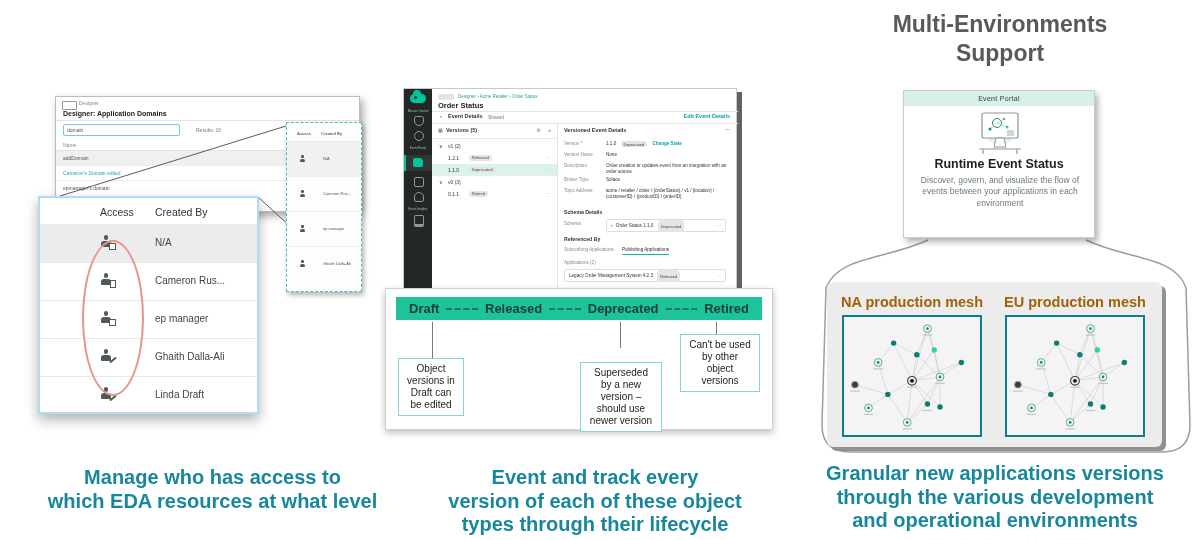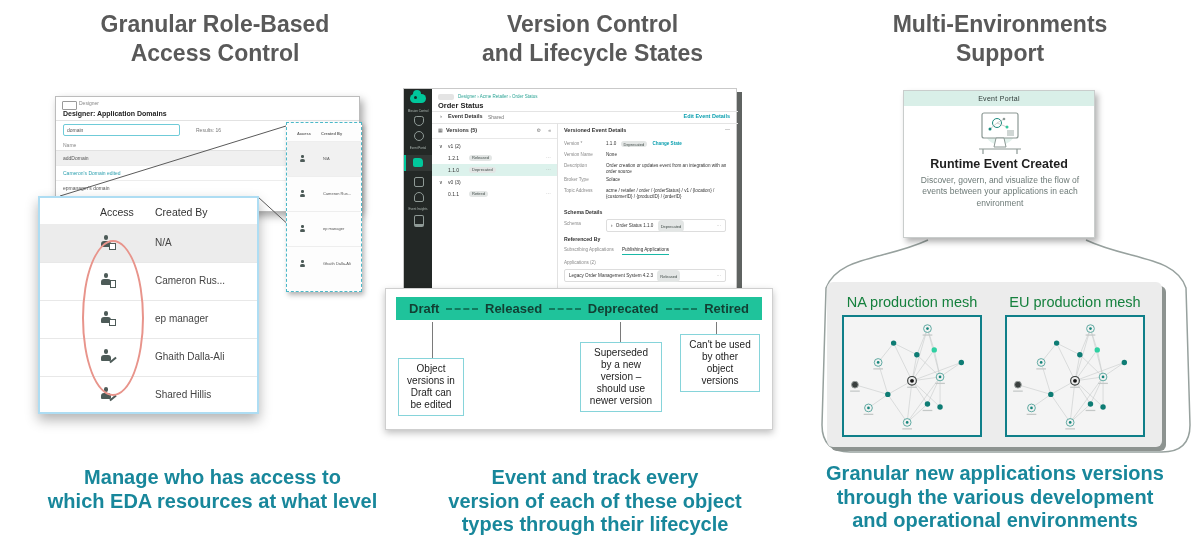--- a/index.html
+++ b/index.html
@@ -115,33 +115,29 @@
   
   .card3{left:903px;top:90px;width:192px;height:148px;background:#fff;border:1px solid #c9cdcc;
          box-shadow:3px 4px 6px rgba(0,0,0,.3);z-index:2;box-sizing:border-box;}
   .card3 .strip{position:absolute;left:0;top:0;width:100%;height:15px;background:#d9efe8;
                 font-size:7px;color:#2e3b38;text-align:center;line-height:15px;letter-spacing:.3px;}
   .card3 .ttl{position:absolute;left:0;top:66px;width:100%;text-align:center;font-size:12.5px;font-weight:bold;color:#1f1f1f;}
   .card3 .dsc{position:absolute;left:10px;top:84px;width:172px;text-align:center;font-size:8.5px;color:#6d7a77;line-height:1.35;}
   .prodbox{left:827px;top:282px;width:335px;height:165px;background:#ececec;border-radius:6px;
            box-shadow:4px 4px 0 #8d9390;z-index:2;}
   .prodlbl{position:absolute;left:0;top:3px;width:100%;text-align:center;font-size:11px;color:#555;}
-  .meshttl{position:absolute;top:12px;width:160px;text-align:center;font-size:14.5px;font-weight:400;color:#15803d;}
+  .meshttl{position:absolute;top:12px;width:160px;text-align:center;font-size:14.5px;font-weight:700;color:#a16207;}
   .meshbox{position:absolute;top:33px;width:140px;height:122px;background:#f4f4f4;border:2px solid #0F7F89;box-sizing:border-box;}
   .overlay{left:0;top:0;width:1200px;height:540px;z-index:1;pointer-events:none;}
 </style>
 </head>
 <body>
 
 <div class="canvas">
 
-  <div class="abs colhead pre" style="left:20px;top:10px;width:390px;">Granular Role-Based
-Access Control</div>
-  <div class="abs colhead pre" style="left:410px;top:10px;width:365px;">Version Control
-and Lifecycle States</div>
   <div class="abs colhead pre" style="left:800px;top:10px;width:400px;">Multi-Environments
 Support</div>
 
   <svg class="abs overlay" viewBox="0 0 1200 540">
     <line x1="60" y1="196" x2="286" y2="126" stroke="#5a5a5a" stroke-width="1"></line>
     <line x1="258" y1="197" x2="359" y2="289" stroke="#5a5a5a" stroke-width="1"></line>
     <path d="M 928 240 C 885 260, 838 256, 826 288 L 822 425 Q 822 452, 850 452 L 1162 452 Q 1190 452, 1190 425 L 1186 288 C 1176 256, 1128 260, 1086 240" fill="#ffffff" stroke="#97a19e" stroke-width="1.5"></path>
   </svg>
 
   <div class="abs shot1">
@@ -205,21 +201,21 @@
     <div class="zt-row" style="top:140px;">
       <span class="picon">
           <span class="acc edit"></span>
         </span>
       <span class="nm">Ghaith Dalla-Ali</span>
     </div>
     <div class="zt-row" style="top:178px;border-bottom:none;">
       <span class="picon">
           <span class="acc edit"></span>
         </span>
-      <span class="nm">Shared Hillis</span>
+      <span class="nm">Linda Draft</span>
     </div>
   </div>
   <div class="abs ellipse"></div>
 
   <div class="abs shot2">
     <div class="sbar">
       <div class="cloudlogo"></div>
       <div class="slabel" style="top:20px;">Mission Control</div>
       <div class="sicon" style="top:27px;border-radius:3px 3px 6px 6px;"></div>
       <div class="sicon round" style="top:42px;"></div>
@@ -339,21 +335,21 @@
       <span class="dash"></span>
       <span class="st">Retired</span>
     </div>
     <div class="vline" style="left:46px;top:33px;height:36px;"></div>
     <div class="vline" style="left:234px;top:33px;height:26px;"></div>
     <div class="vline" style="left:330px;top:33px;height:14px;"></div>
     <div class="note pre" style="left:12px;top:69px;width:66px;">Object
 versions in
 Draft can
 be edited</div>
-    <div class="note pre" style="left:194px;top:53px;width:82px;">Superseded
+    <div class="note pre" style="left:194px;top:73px;width:82px;">Superseded
 by a new
 version –
 should use
 newer version</div>
     <div class="note pre" style="left:294px;top:45px;width:80px;">Can't be used
 by other
 object
 versions</div>
   </div>
 
@@ -368,21 +364,21 @@
       <line x1="26" y1="14" x2="36" y2="18" stroke="#b7bdbb" stroke-width="0.7"></line>
       <circle cx="19" cy="20" r="1.5" fill="#1b8a7d"></circle>
       <circle cx="33" cy="10" r="1.3" fill="#8b9894"></circle>
       <circle cx="36" cy="18" r="1.5" fill="#35c79e"></circle>
       <rect x="36" y="21" width="7" height="6" fill="#cfd6d4"></rect>
       <path d="M25 29 L33 29 L35 38 L23 38 Z" fill="#fff" stroke="#8b9894" stroke-width="1"></path>
       <line x1="8" y1="40" x2="50" y2="40" stroke="#8b9894" stroke-width="1.2"></line>
       <line x1="12" y1="40" x2="12" y2="45" stroke="#8b9894" stroke-width="1.2"></line>
       <line x1="46" y1="40" x2="46" y2="45" stroke="#8b9894" stroke-width="1.2"></line>
     </svg>
-    <div class="ttl">Runtime Event Created</div>
+    <div class="ttl">Runtime Event Status</div>
     <div class="dsc">Discover, govern, and visualize the flow of events between your applications in each environment</div>
   </div>
 
   <div class="abs prodbox">
     <div class="meshttl" style="left:5px;">NA production mesh</div>
     <div class="meshttl" style="left:168px;">EU production mesh</div>
 
     <div class="meshbox" style="left:15px;">
       <svg width="136" height="118" viewBox="0 0 140 122">
         <defs>

